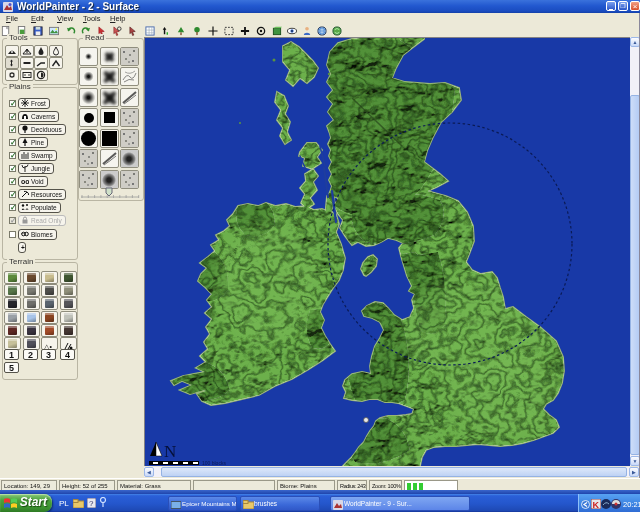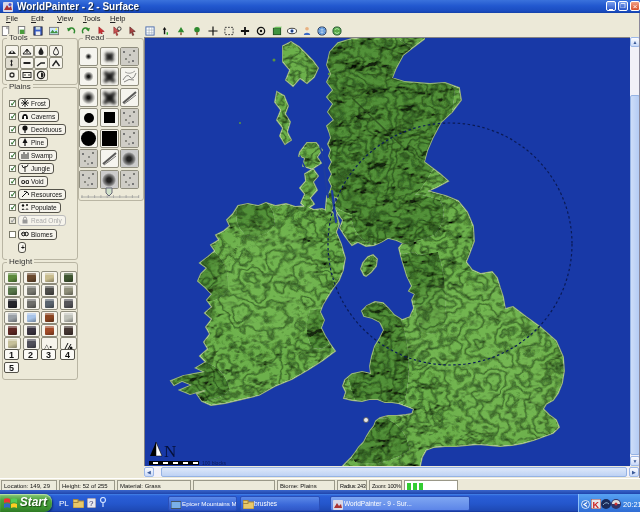--- a/index.html
+++ b/index.html
@@ -375,21 +375,21 @@
             <circle cx="2.5" cy="4" r="1.8" fill="none" stroke="#111"></circle>
             <circle cx="5.5" cy="4" r="1.8" fill="none" stroke="#111"></circle>
             <circle cx="2" cy="3.6" r="0.5" fill="#111"></circle>
             <circle cx="5,1" cy="3.6" r="0.5" fill="#111"></circle>
           </svg>Biomes</div>
       </div>
       <div class="lrow" style="left:0;top:206px;">
         <div class="lbtn" style="left:18px;width:8px;text-align:center;font-weight:bold;">+</div>
       </div>
     <div class="groupbox" style="left:2px;top:225px;width:74px;height:116px;">
-        <div class="grouplabel">Height</div>
+        <div class="grouplabel">Terrain</div>
       </div>
     <div class="tcell" style="left:4px;top:233.5px;">
         <div class="cube" style="background:linear-gradient(160deg,#5d8a3c 55%, rgba(0,0,0,0.35)),#5d8a3c;box-shadow:inset 0 2px 0 rgba(255,255,255,0.35);"></div>
       </div>
       <div class="tcell" style="left:23px;top:233.5px;">
         <div class="cube" style="background:linear-gradient(160deg,#6b4a2e 55%, rgba(0,0,0,0.35)),#6b4a2e;box-shadow:inset 0 2px 0 rgba(255,255,255,0.35);"></div>
       </div>
       <div class="tcell" style="left:41px;top:233.5px;">
         <div class="cube" style="background:linear-gradient(160deg,#c8bc8e 55%, rgba(0,0,0,0.35)),#c8bc8e;box-shadow:inset 0 2px 0 rgba(255,255,255,0.35);"></div>
       </div>

